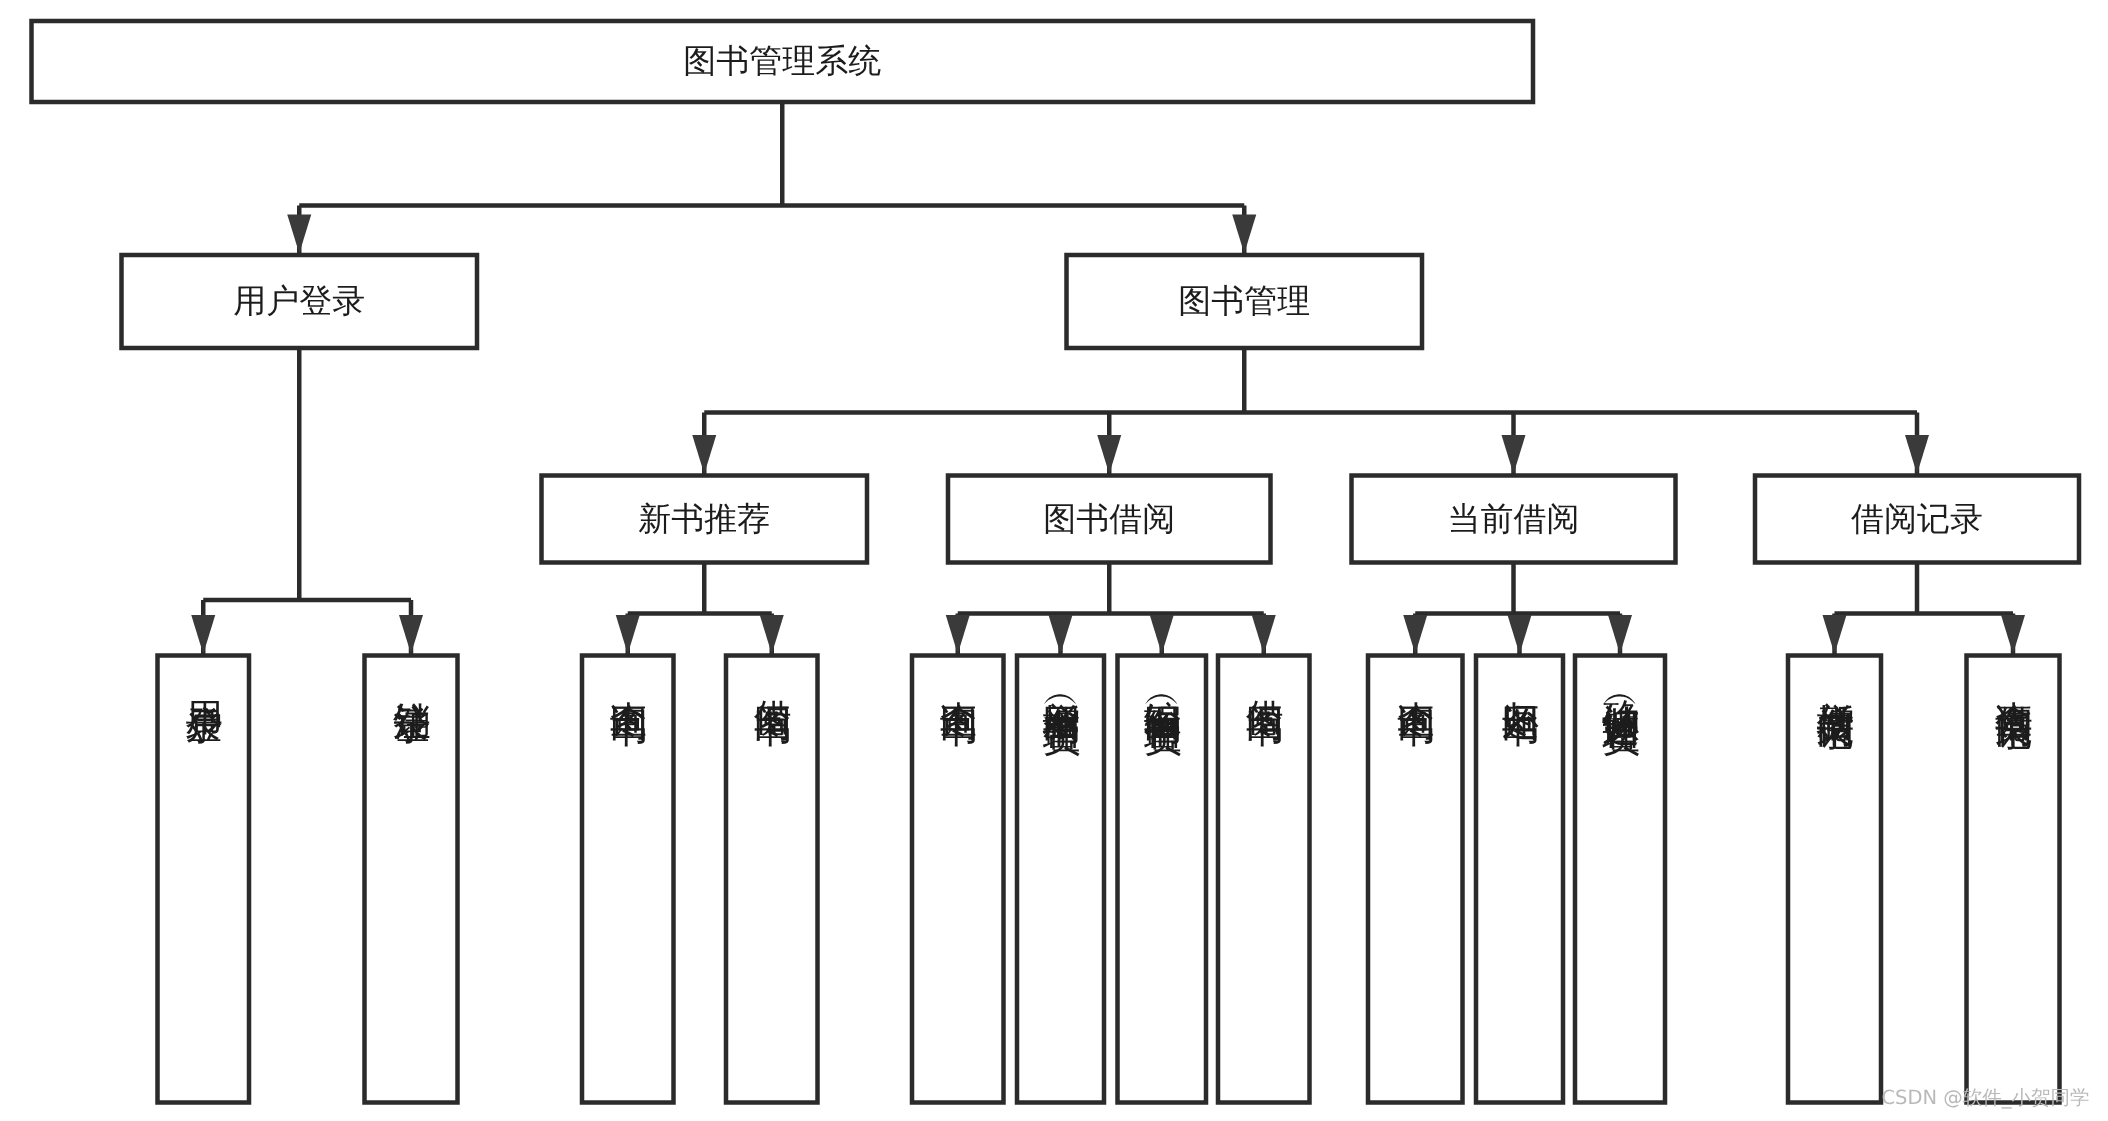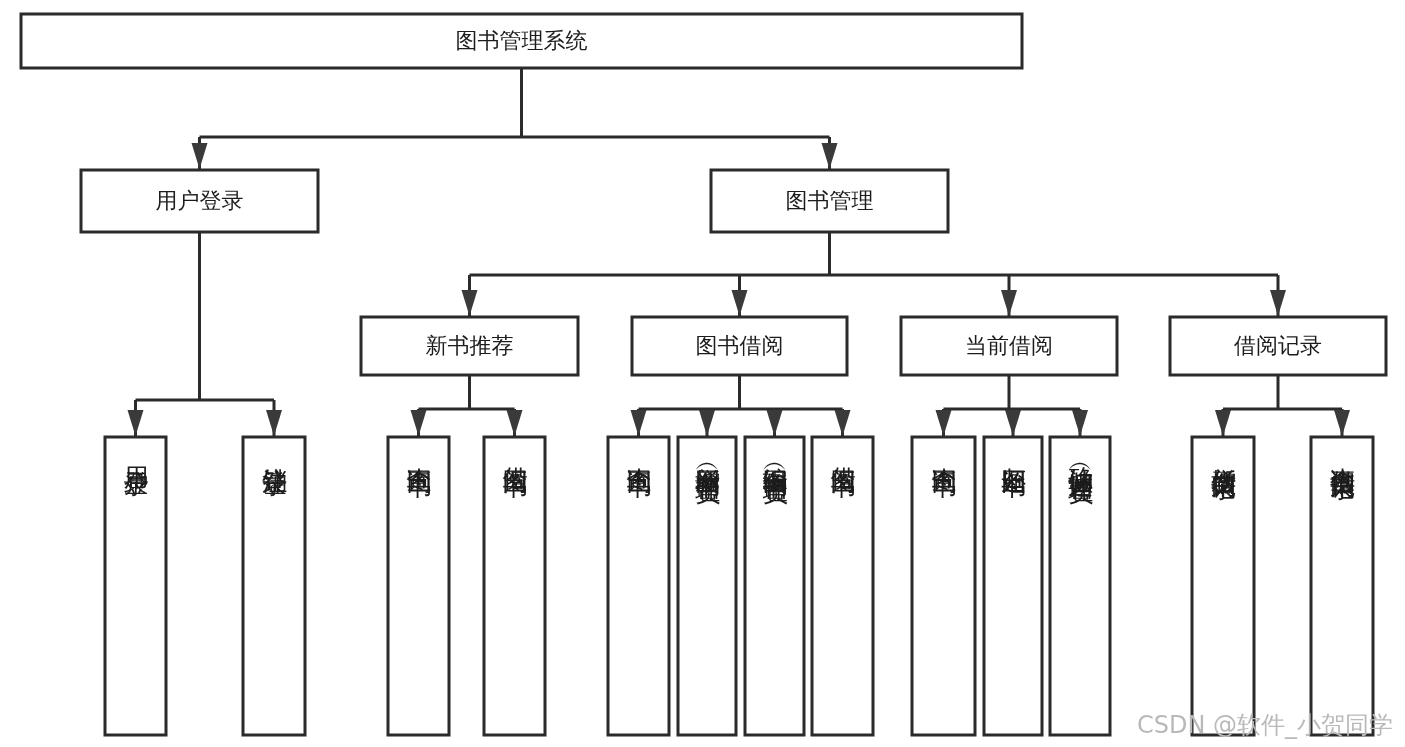--- a/index.html
+++ b/index.html
@@ -62,21 +62,21 @@
     line-height: 1.05;
     color: #1c1c1c;
     white-space: nowrap;
     letter-spacing: 2px;
   }
   .watermark {
     position: absolute;
     right: 12px;
     bottom: 6px;
     font-family: "DejaVu Sans", "Liberation Sans", sans-serif;
-    font-size: 24px;
+    font-size: 13px;
     color: #b9b9b9;
     white-space: nowrap;
     user-select: none;
   }
 </style>
 </head>
 <body>
 
 <div id="diagram-root">
   <svg class="diagram" viewBox="0 0 1405 747" xmlns="http://www.w3.org/2000/svg">

